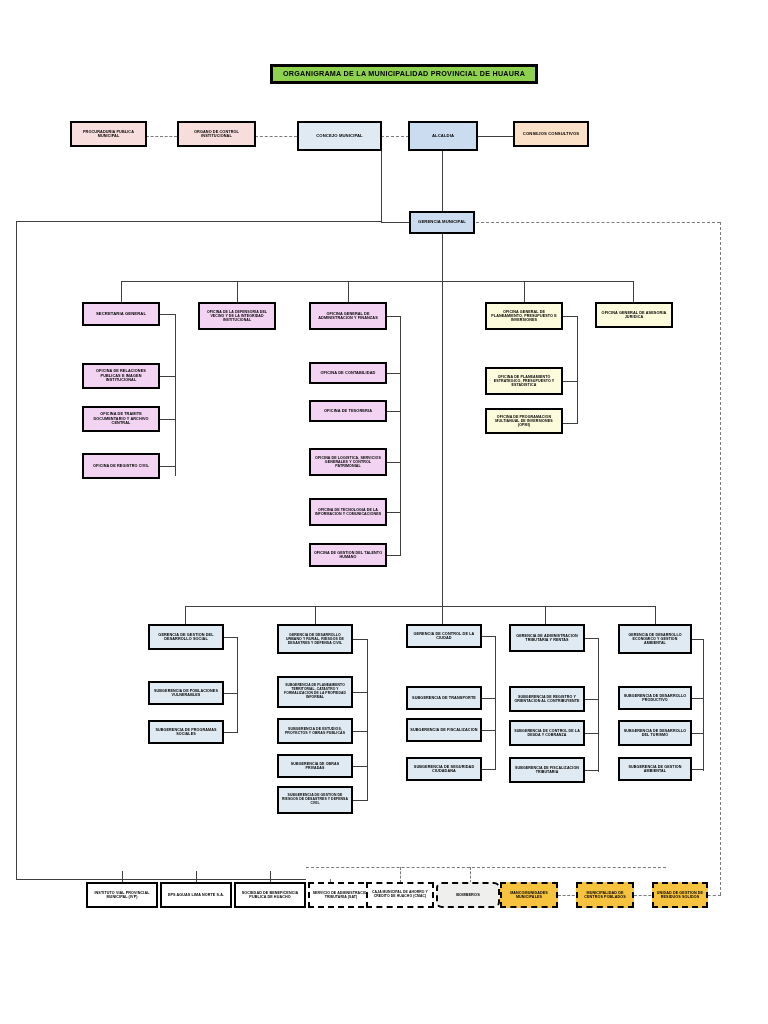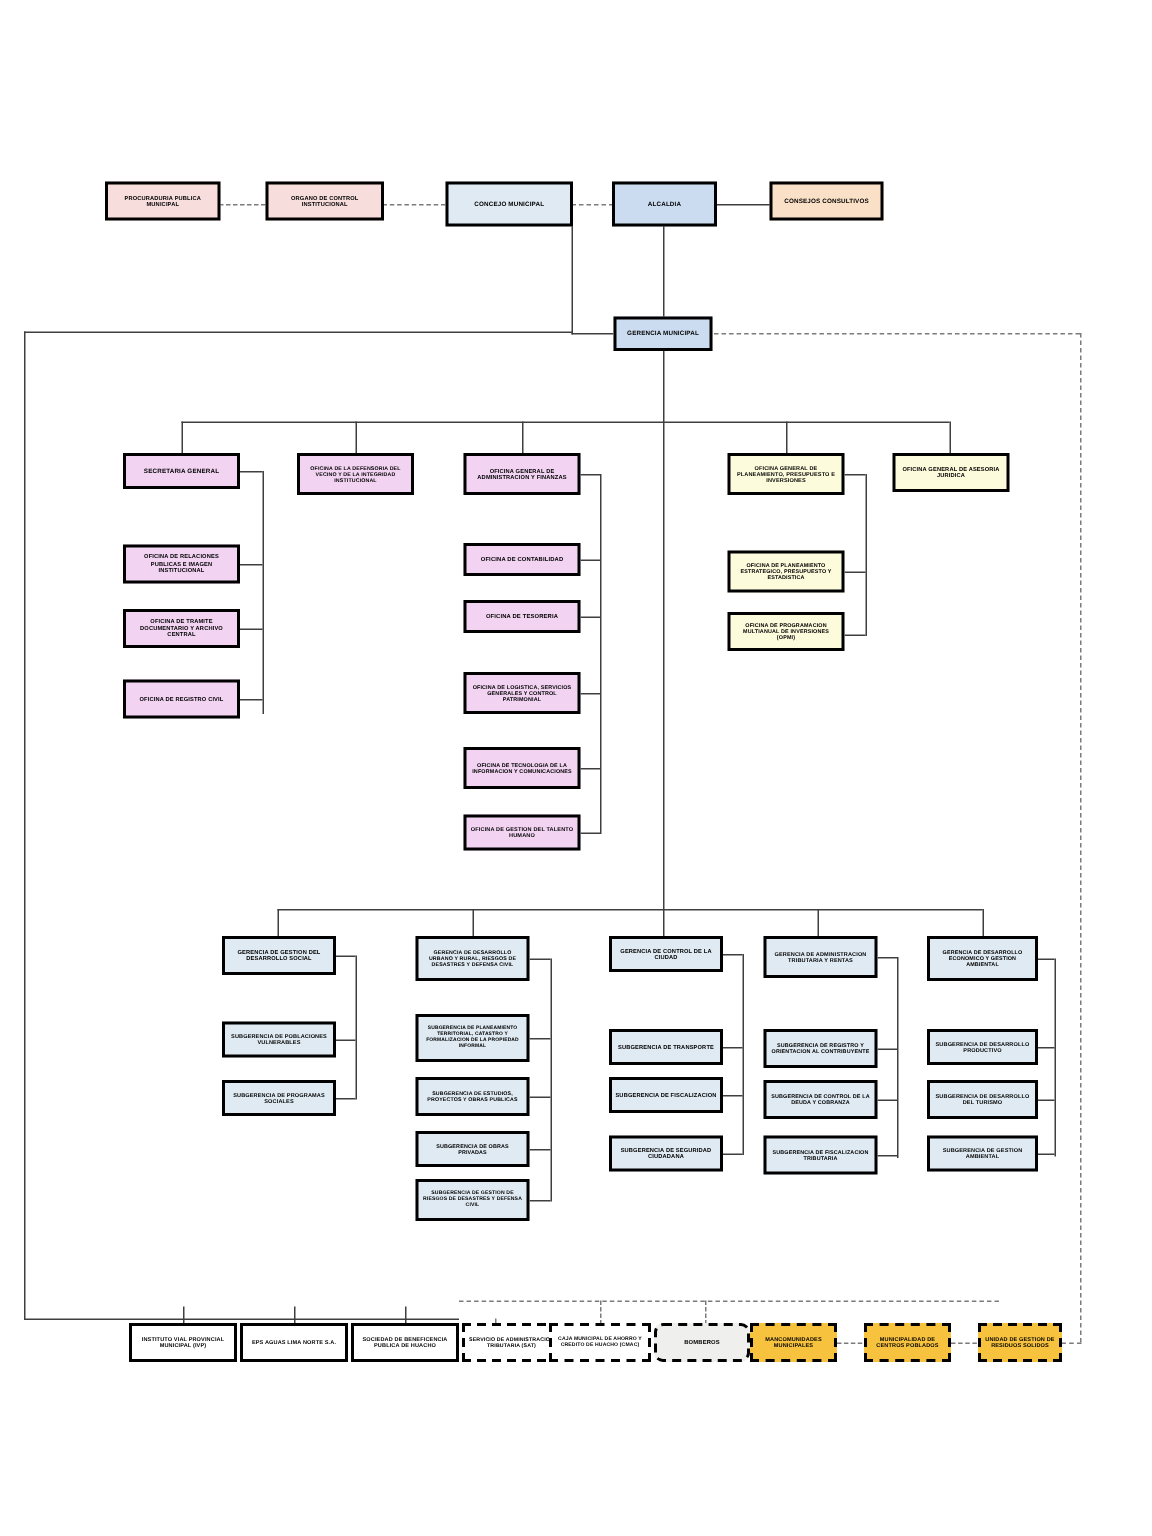--- a/index.html
+++ b/index.html
@@ -29,20 +29,21 @@
   .ln.v{width:1px;}
   .lnd{position:absolute;z-index:1;}
   .lnd.h{height:0;border-top:1px dashed #7b7b7b;}
   .lnd.v{width:0;border-left:1px dashed #7b7b7b;}
 </style>
 </head>
 <body>
 
 <div id="canvas">
 
+  <div class="box t-title" style="left:270px;top:64px;width:268px;height:20px;">ORGANIGRAMA DE LA MUNICIPALIDAD PROVINCIAL DE HUAURA</div>
 
   <div class="lnd h" style="left:146px;top:136px;width:31px;"></div>
   <div class="lnd h" style="left:255px;top:136px;width:42px;"></div>
   <div class="lnd h" style="left:381px;top:136px;width:28px;"></div>
   <div class="ln h" style="left:477px;top:136px;width:37px;"></div>
   <div class="lnd h" style="left:420px;top:136px;width:0px;"></div>
 
   <div class="ln v" style="left:381px;top:143px;height:80px;"></div>
   <div class="ln h" style="left:381px;top:222px;width:28px;"></div>
 

